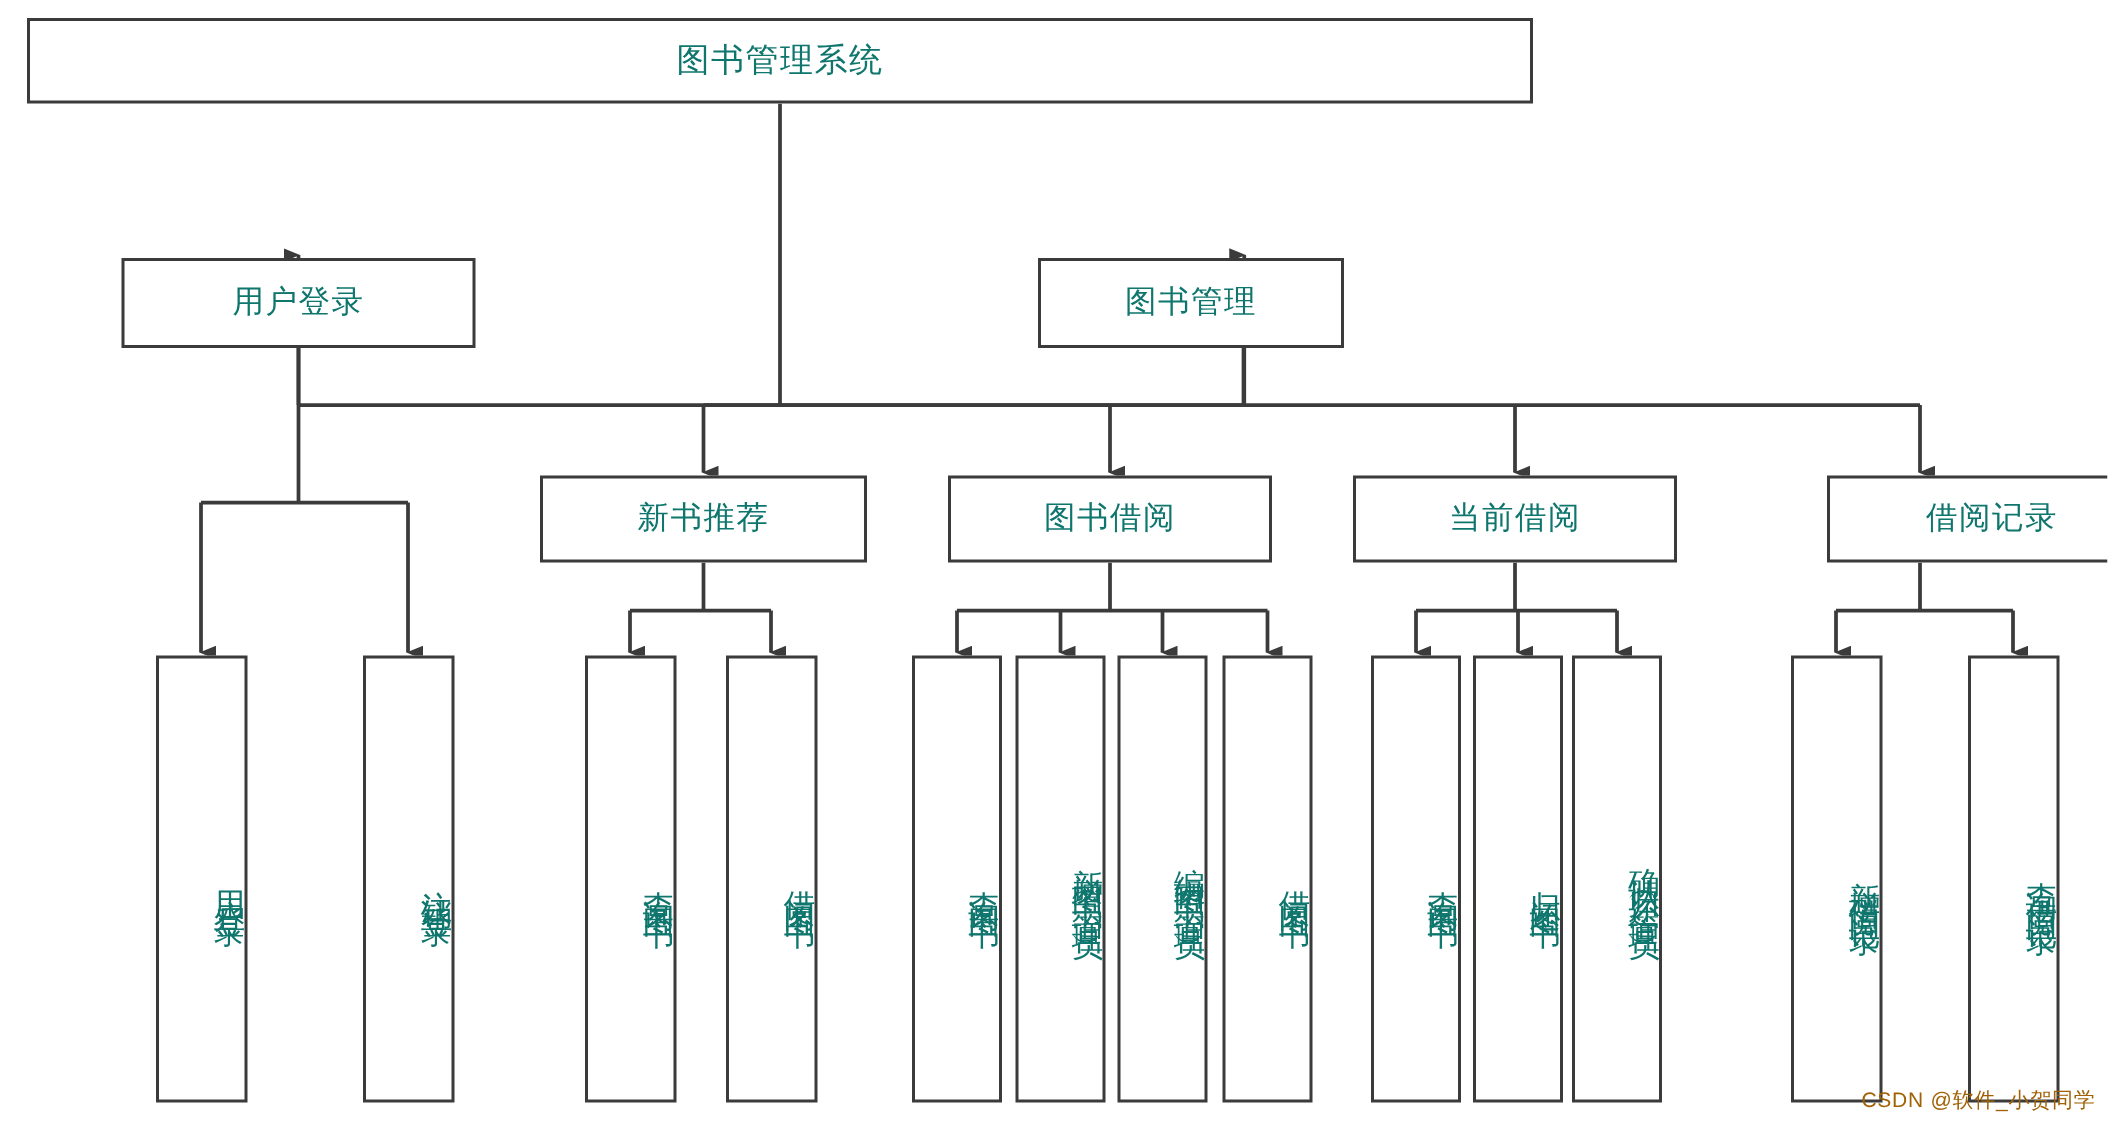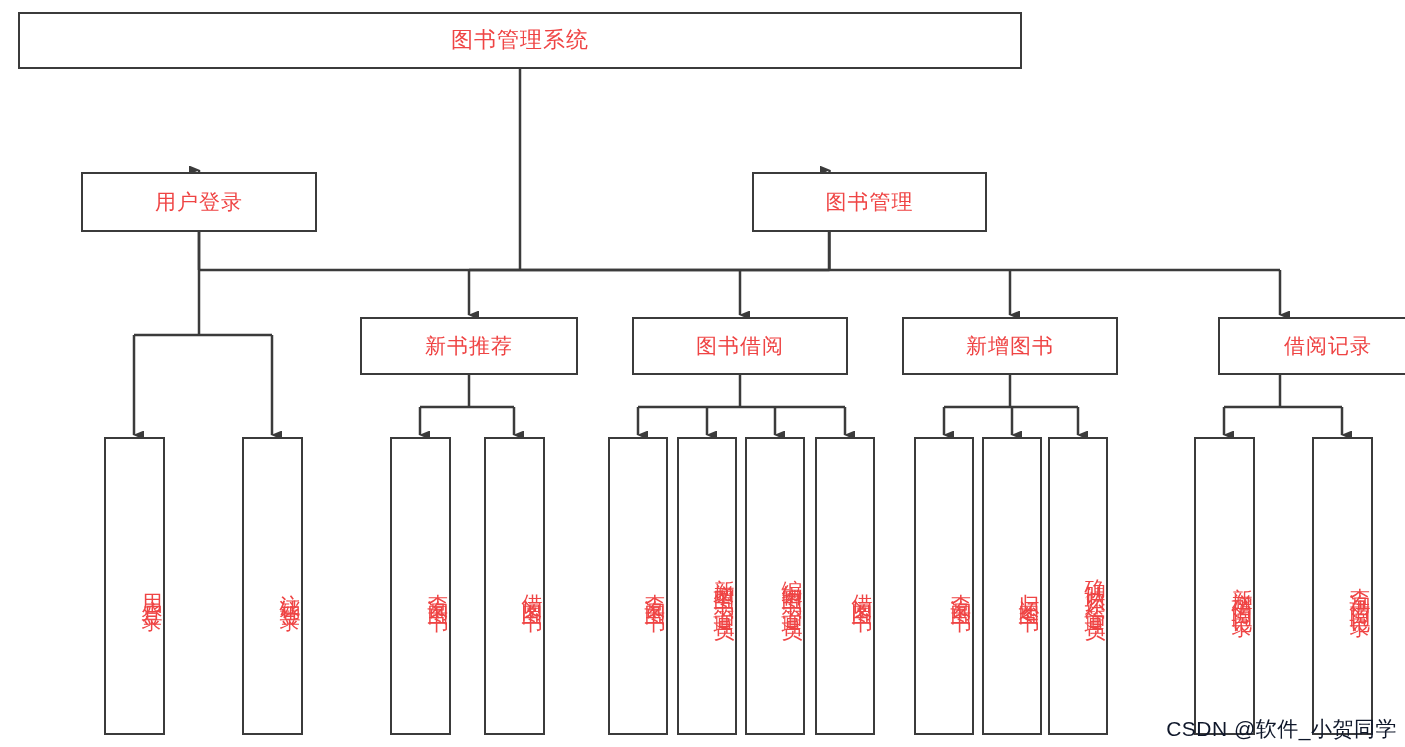--- a/index.html
+++ b/index.html
@@ -27,21 +27,21 @@
     pointer-events: none;
   }
   .node {
     position: absolute;
     box-sizing: border-box;
     background: #ffffff;
     border: 2.5px solid #3b3b3b;
     display: flex;
     align-items: center;
     justify-content: center;
-    color: #ef4444;
+    color: #0f766e;
   }
   .node-h {
     font-size: 21px;
     letter-spacing: 1px;
     line-height: 1.1;
     white-space: nowrap;
   }
   .node-root {
     font-size: 22px;
   }
@@ -58,22 +58,22 @@
   }
   .node-v .vtext {
     writing-mode: vertical-rl;
     text-orientation: upright;
     display: block;
   }
   #watermark {
     position: absolute;
     right: 8px;
     bottom: 4px;
-    font-size: 21px;
-    color: #0f172a;
+    font-size: 14px;
+    color: #a16207;
     letter-spacing: 0.5px;
     white-space: nowrap;
     font-family: "Liberation Sans", "DejaVu Sans", sans-serif;
   }
 </style>
 </head>
 <body>
 
 <div id="canvas">
 
@@ -117,27 +117,27 @@
         <path d="M1224,407 L1342,407"></path>
         <path d="M1224,407 L1224,435" marker-end="url(#arrow)"></path>
         <path d="M1342,407 L1342,435" marker-end="url(#arrow)"></path>
       </g>
   </svg>
 
   <div class="node node-h node-root" style="left: 18px; top: 12px; width: 1004px; height: 57px;">图书管理系统</div>
 
   <div class="node node-h" style="left: 81px; top: 172px; width: 236px; height: 60px;">用户登录</div>
 
-  <div class="node node-h" style="left: 752px; top: 172px; width: 235px; height: 60px;">图书管理</div>
+  <div class="node node-h" style="left: 692px; top: 172px; width: 204px; height: 60px;">图书管理</div>
 
   <div class="node node-h" style="left: 632px; top: 317px; width: 216px; height: 58px;">图书借阅</div>
 
   <div class="node node-h" style="left: 360px; top: 317px; width: 218px; height: 58px;">新书推荐</div>
 
-  <div class="node node-h" style="left: 902px; top: 317px; width: 216px; height: 58px;">新增图书</div>
+  <div class="node node-h" style="left: 902px; top: 317px; width: 216px; height: 58px;">当前借阅</div>
 
   <div class="node node-h" style="left: 1170px; top: 317px; width: 220px; height: 58px; margin-left: 48px;">借阅记录</div>
 
   <div class="node node-v" style="left: 104px; top: 437px; width: 61px; height: 298px;">
       <span class="vtext">用户登录</span>
     </div>
   <div class="node node-v" style="left: 242px; top: 437px; width: 61px; height: 298px;">
       <span class="vtext">注销登录</span>
     </div>
   <div class="node node-v" style="left: 390px; top: 437px; width: 61px; height: 298px;">

